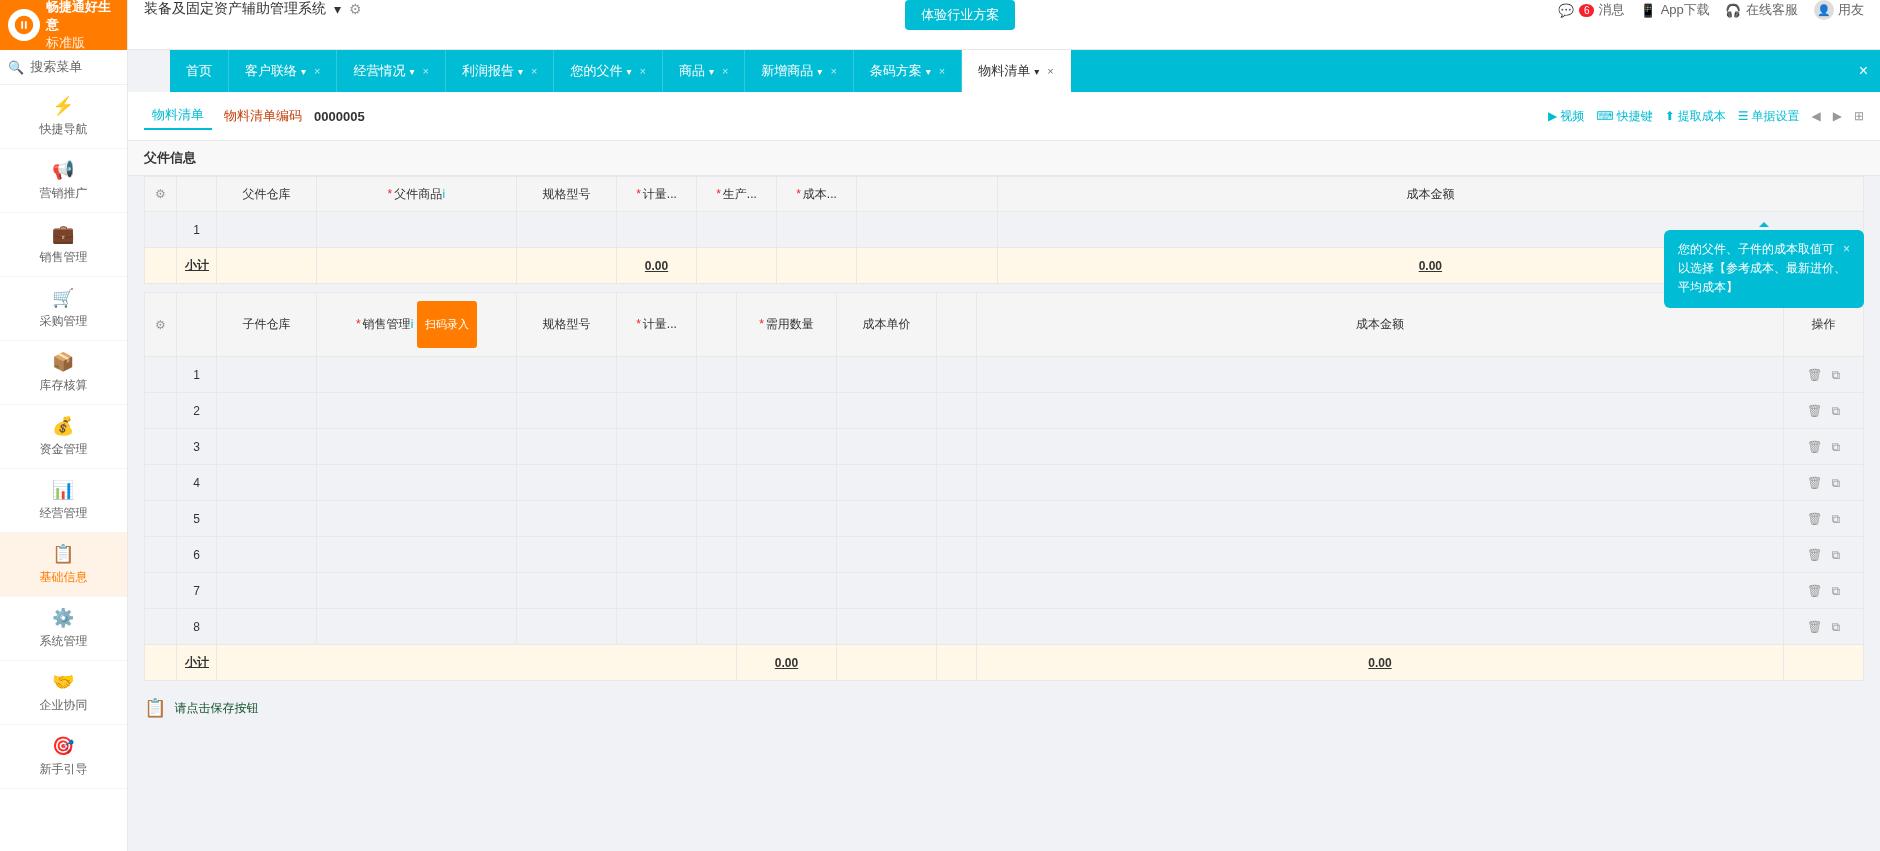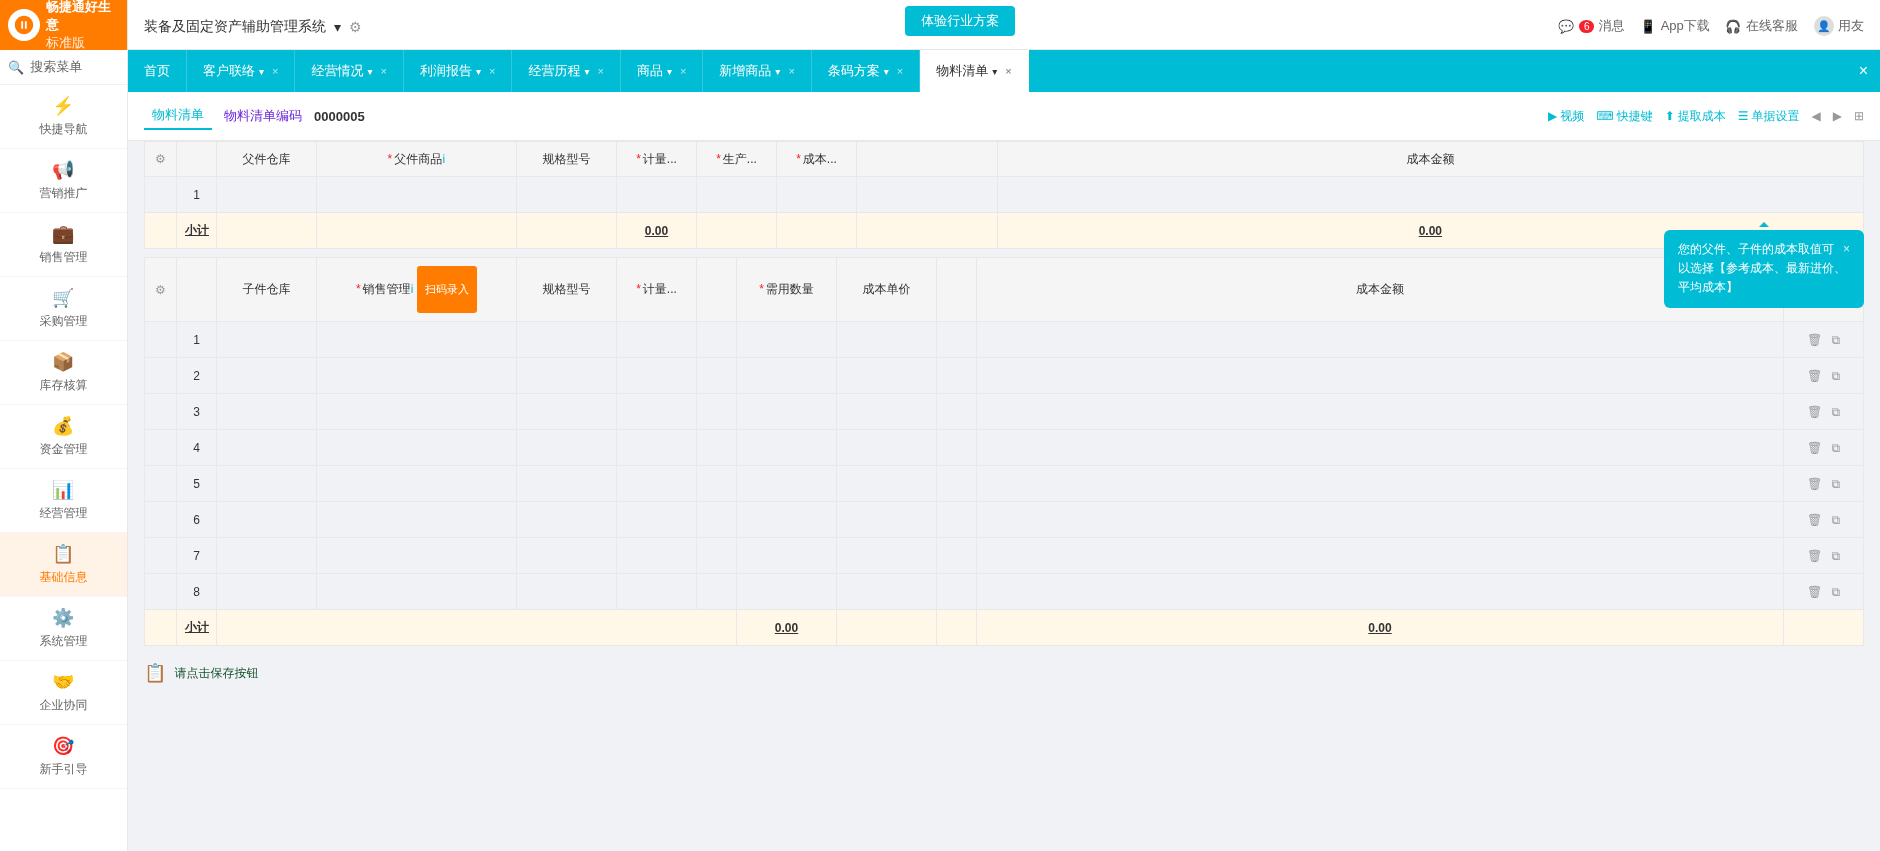--- a/index.html
+++ b/index.html
@@ -65,23 +65,23 @@
       display: flex;
       flex-direction: column;
       overflow: hidden;
     }
 
     
     .top-header {
       height: 50px;
       background: #fff;
       display: flex;
-      align-items: flex-end;
+      align-items: flex-start;
       justify-content: space-between;
-      padding: 13px 16px;
+      padding: 0 16px;
       border-bottom: 1px solid #e8e8e8;
       flex-shrink: 0;
     }
     .system-title {
       display: flex;
       align-items: center;
       gap: 8px;
       font-size: 14px;
       color: #333;
     }
@@ -108,20 +108,21 @@
       cursor: pointer;
     }
 
     
     .nav-tabs {
       background: #00bcd4;
       display: flex;
       align-items: center;
       flex-shrink: 0;
       overflow: hidden;
+      margin-left: 42px;
     }
     .nav-tab {
       padding: 0 16px;
       height: 42px;
       display: flex;
       align-items: center;
       gap: 4px;
       color: #fff;
       cursor: pointer;
       font-size: 13px;
@@ -398,21 +399,21 @@
       <span>经营情况</span>
       <span class="arrow">▾</span>
       <span class="close-x">×</span>
     </div>
     <div class="nav-tab">
       <span>利润报告</span>
       <span class="arrow">▾</span>
       <span class="close-x">×</span>
     </div>
     <div class="nav-tab">
-      <span>经营历程</span>
+      <span>您的父件</span>
       <span class="arrow">▾</span>
       <span class="close-x">×</span>
     </div>
     <div class="nav-tab">
       <span>商品</span>
       <span class="arrow">▾</span>
       <span class="close-x">×</span>
     </div>
     <div class="nav-tab">
       <span>新增商品</span>
@@ -429,21 +430,21 @@
       <span class="arrow">▾</span>
       <span class="close-x">×</span>
     </div>
     <span class="nav-close-btn">×</span>
   </div>
 
   <div class="content-wrapper">
 
     <div class="sub-header">
       <span class="sub-nav-item active">物料清单</span>
-      <span style="color:#6d28d9;">物料清单编码</span>
+      <span style="color:#c2410c;">物料清单编码</span>
       <span class="sub-code">0000005</span>
       <div class="toolbar-right">
         <span class="toolbar-btn">
           <span>▶</span>
           <span>视频</span>
         </span>
         <span class="toolbar-btn">
           <span>⌨</span>
           <span>快捷键</span>
         </span>
@@ -462,20 +463,21 @@
     </div>
 
     <div class="page-inner">
 
       <div class="tooltip-box">
         <span class="tooltip-close">×</span>
         <span>您的父件、子件的成本取值可以选择【参考成本、最新进价、平均成本】</span>
       </div>
 
       <div>
+        <div class="section-title">父件信息</div>
         <div class="section-wrapper">
           <table class="data-table">
             <thead>
               <tr>
                 <th class="col-settings"><span class="settings-icon">⚙</span></th>
                 <th class="col-num"></th>
                 <th class="col-warehouse"><span>父件仓库</span></th>
                 <th class="col-product"><span class="required">*</span><span>父件商品</span><span style="color:#00bcd4;cursor:pointer;">ℹ</span></th>
                 <th class="col-spec"><span>规格型号</span></th>
                 <th class="col-unit"><span class="required">*</span><span>计量...</span></th>

